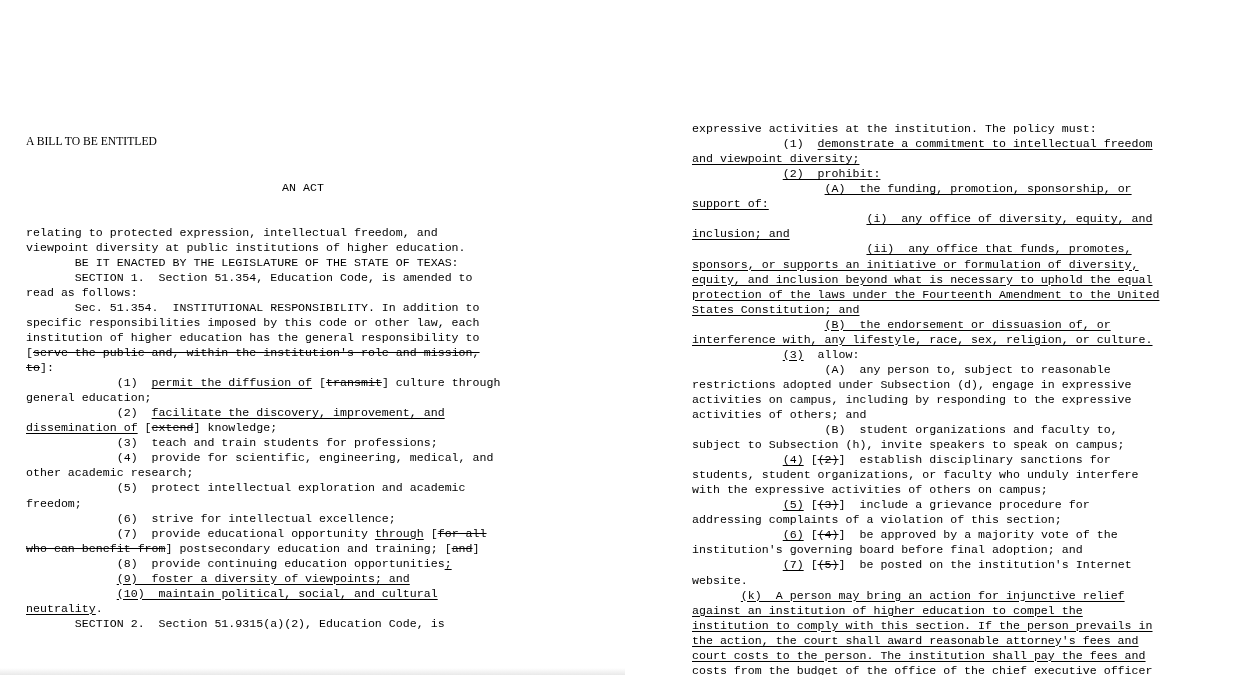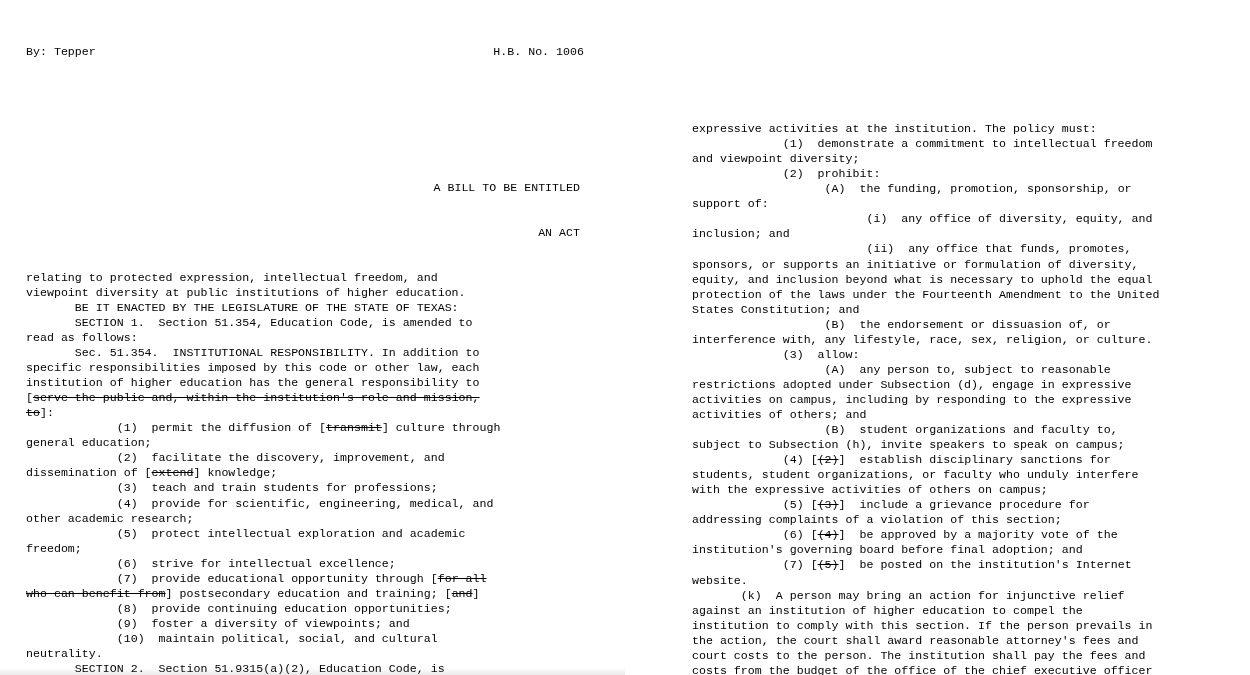--- a/index.html
+++ b/index.html
@@ -65,39 +65,35 @@
 
   .hdr {
     white-space: pre;
     display: flex;
     justify-content: space-between;
     height: 15.05px;
   }
   .hdr .right-slot { padding-right: 22px; }
 
   
-  .ins { text-underline-offset: 2px; }
+  .ins { text-decoration: underline; text-underline-offset: 2px; }
   .del { text-decoration: line-through; margin-top: 24px; }
   .plain { text-decoration: none; }
 </style>
 </head>
 <body>
 
 <div id="page">
 
   <div class="column left">
     <div class="doc">
-      <div class="hdr">
-        <span>By: Tepper</span>
-        <span class="right-slot">H.B. No. 1006</span>
-      </div>
       <div class="line blank"> </div>
       <div class="line blank"> </div>
-      <div class="line" style="text-align:right; padding-right:26px;">A BILL TO BE ENTITLED</div>
-      <div class="line" style="text-align:right; padding-right:26px;">AN ACT</div>
+      <div class="line" style="text-align:left; padding-right:26px;font-family:Liberation Serif, serif;">A BILL TO BE ENTITLED</div>
+      <div class="line" style="text-align:center; padding-right:26px;">AN ACT</div>
       <div><div class="line"><span class="plain">relating to protected expression, intellectual freedom, and</span></div><div class="line"><span class="plain">viewpoint diversity at public institutions of higher education.</span></div><div class="line"><span class="plain">       BE IT ENACTED BY THE LEGISLATURE OF THE STATE OF TEXAS:</span></div><div class="line"><span class="plain">       SECTION 1.  Section 51.354, Education Code, is amended to</span></div><div class="line"><span class="plain">read as follows:</span></div><div class="line"><span class="plain">       Sec. 51.354.  INSTITUTIONAL RESPONSIBILITY. In addition to</span></div><div class="line"><span class="plain">specific responsibilities imposed by this code or other law, each</span></div><div class="line"><span class="plain">institution of higher education has the general responsibility to</span></div><div class="line"><span class="plain">[</span><span class="del">serve the public and, within the institution's role and mission,</span></div><div class="line"><span class="del">to</span><span class="plain">]:</span></div><div class="line"><span class="plain">             (1)  </span><span class="ins">permit the diffusion of</span><span class="plain"> [</span><span class="del">transmit</span><span class="plain">] culture through</span></div><div class="line"><span class="plain">general education;</span></div><div class="line"><span class="plain">             (2)  </span><span class="ins">facilitate the discovery, improvement, and</span></div><div class="line"><span class="ins">dissemination of</span><span class="plain"> [</span><span class="del">extend</span><span class="plain">] knowledge;</span></div><div class="line"><span class="plain">             (3)  teach and train students for professions;</span></div><div class="line"><span class="plain">             (4)  provide for scientific, engineering, medical, and</span></div><div class="line"><span class="plain">other academic research;</span></div><div class="line"><span class="plain">             (5)  protect intellectual exploration and academic</span></div><div class="line"><span class="plain">freedom;</span></div><div class="line"><span class="plain">             (6)  strive for intellectual excellence;</span></div><div class="line"><span class="plain">             (7)  provide educational opportunity </span><span class="ins">through</span><span class="plain"> [</span><span class="del">for all</span></div><div class="line"><span class="del">who can benefit from</span><span class="plain">] postsecondary education and training; [</span><span class="del">and</span><span class="plain">]</span></div><div class="line"><span class="plain">             (8)  provide continuing education opportunities</span><span class="ins">;</span></div><div class="line"><span class="plain">             </span><span class="ins">(9)  foster a diversity of viewpoints; and</span></div><div class="line"><span class="plain">             </span><span class="ins">(10)  maintain political, social, and cultural</span></div><div class="line"><span class="ins">neutrality</span><span class="plain">.</span></div><div class="line"><span class="plain">       SECTION 2.  Section 51.9315(a)(2), Education Code, is</span></div></div>
     </div>
     <div class="page-shadow"></div>
   </div>
 
   <div class="column right">
     <div class="doc">
       <div><div class="line"><span class="plain">expressive activities at the institution. The policy must:</span></div><div class="line"><span class="plain">             (1)  </span><span class="ins">demonstrate a commitment to intellectual freedom</span></div><div class="line"><span class="ins">and viewpoint diversity;</span></div><div class="line"><span class="plain">             </span><span class="ins">(2)  prohibit:</span></div><div class="line"><span class="plain">                   </span><span class="ins">(A)  the funding, promotion, sponsorship, or</span></div><div class="line"><span class="ins">support of:</span></div><div class="line"><span class="plain">                         </span><span class="ins">(i)  any office of diversity, equity, and</span></div><div class="line"><span class="ins">inclusion; and</span></div><div class="line"><span class="plain">                         </span><span class="ins">(ii)  any office that funds, promotes,</span></div><div class="line"><span class="ins">sponsors, or supports an initiative or formulation of diversity,</span></div><div class="line"><span class="ins">equity, and inclusion beyond what is necessary to uphold the equal</span></div><div class="line"><span class="ins">protection of the laws under the Fourteenth Amendment to the United</span></div><div class="line"><span class="ins">States Constitution; and</span></div><div class="line"><span class="plain">                   </span><span class="ins">(B)  the endorsement or dissuasion of, or</span></div><div class="line"><span class="ins">interference with, any lifestyle, race, sex, religion, or culture.</span></div><div class="line"><span class="plain">             </span><span class="ins">(3)</span><span class="plain">  allow:</span></div><div class="line"><span class="plain">                   (A)  any person to, subject to reasonable</span></div><div class="line"><span class="plain">restrictions adopted under Subsection (d), engage in expressive</span></div><div class="line"><span class="plain">activities on campus, including by responding to the expressive</span></div><div class="line"><span class="plain">activities of others; and</span></div><div class="line"><span class="plain">                   (B)  student organizations and faculty to,</span></div><div class="line"><span class="plain">subject to Subsection (h), invite speakers to speak on campus;</span></div><div class="line"><span class="plain">             </span><span class="ins">(4)</span><span class="plain"> [</span><span class="del">(2)</span><span class="plain">]  establish disciplinary sanctions for</span></div><div class="line"><span class="plain">students, student organizations, or faculty who unduly interfere</span></div><div class="line"><span class="plain">with the expressive activities of others on campus;</span></div><div class="line"><span class="plain">             </span><span class="ins">(5)</span><span class="plain"> [</span><span class="del">(3)</span><span class="plain">]  include a grievance procedure for</span></div><div class="line"><span class="plain">addressing complaints of a violation of this section;</span></div><div class="line"><span class="plain">             </span><span class="ins">(6)</span><span class="plain"> [</span><span class="del">(4)</span><span class="plain">]  be approved by a majority vote of the</span></div><div class="line"><span class="plain">institution's governing board before final adoption; and</span></div><div class="line"><span class="plain">             </span><span class="ins">(7)</span><span class="plain"> [</span><span class="del">(5)</span><span class="plain">]  be posted on the institution's Internet</span></div><div class="line"><span class="plain">website.</span></div><div class="line"><span class="plain">       </span><span class="ins">(k)  A person may bring an action for injunctive relief</span></div><div class="line"><span class="ins">against an institution of higher education to compel the</span></div><div class="line"><span class="ins">institution to comply with this section. If the person prevails in</span></div><div class="line"><span class="ins">the action, the court shall award reasonable attorney's fees and</span></div><div class="line"><span class="ins">court costs to the person. The institution shall pay the fees and</span></div><div class="line"><span class="ins">costs from the budget of the office of the chief executive officer</span></div></div>
     </div>
   </div>

